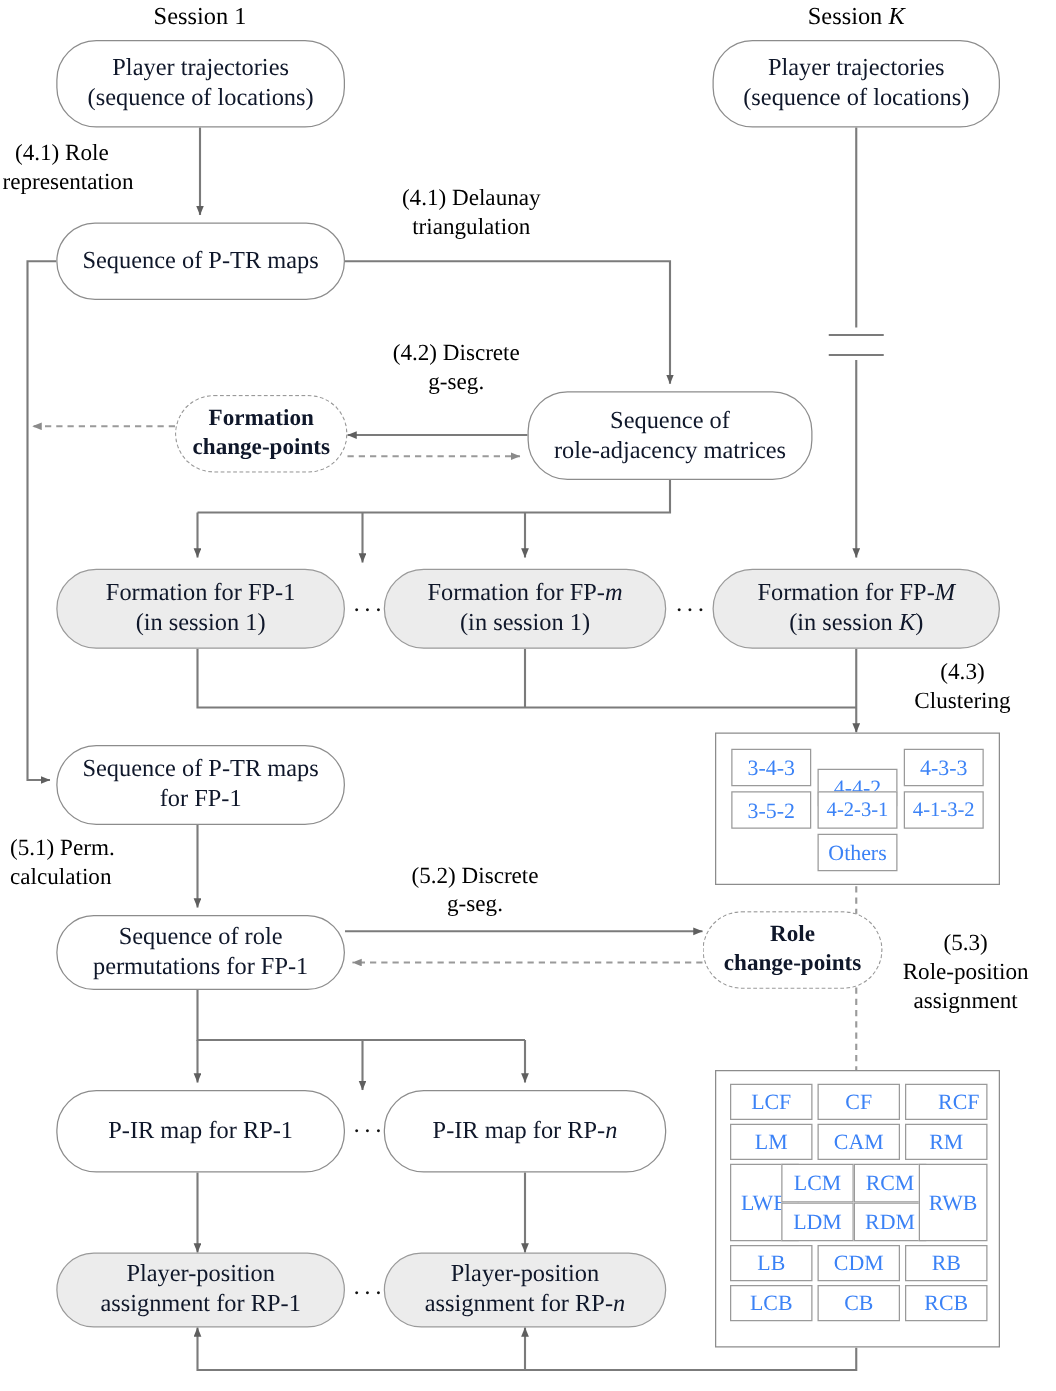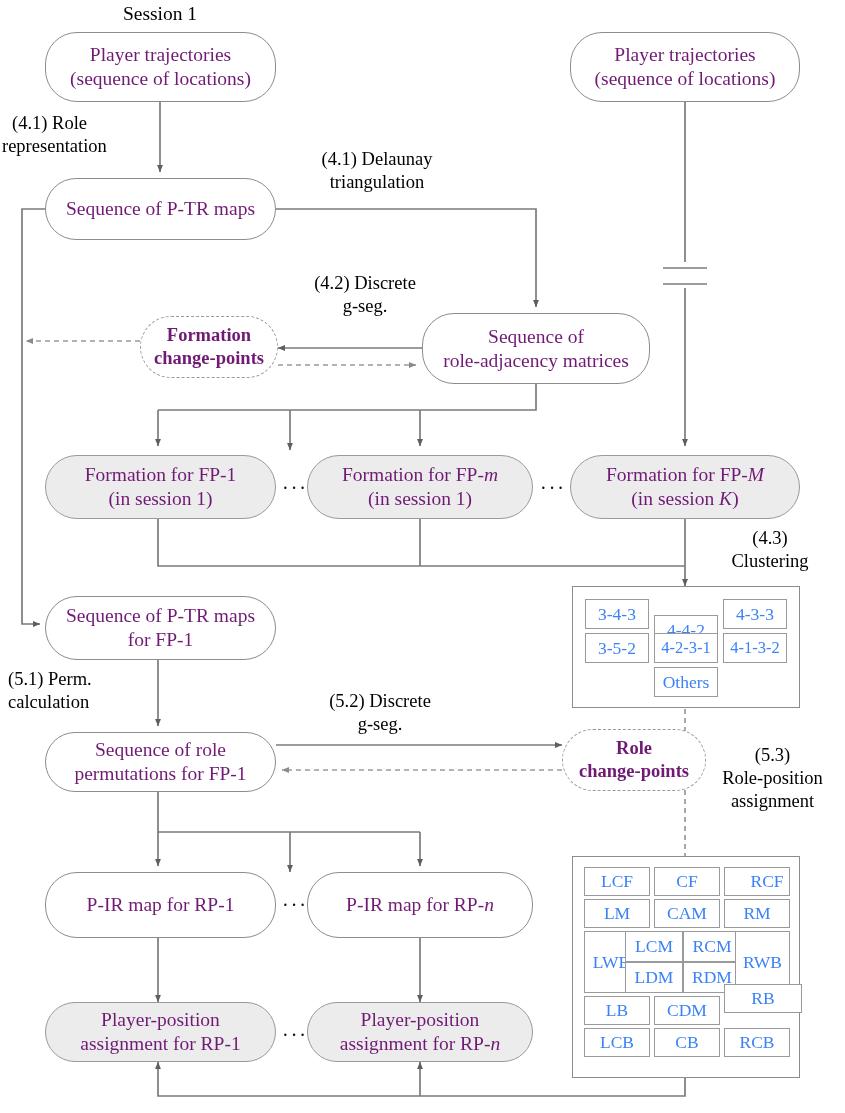--- a/index.html
+++ b/index.html
@@ -26,21 +26,21 @@
   }
   .node {
     position: absolute;
     box-sizing: border-box;
     display: flex;
     flex-direction: column;
     align-items: center;
     justify-content: center;
     text-align: right;
     line-height: 1.22;
-    color: #701a75;
+    color: #0f172a;
     border-radius: 32px;
   }
   .solidbox {
     border: 1.6px solid #8c8c8c;
     background: #ffffff;
   }
   .shadedbox {
     border: 1.6px solid #9a9a9a;
     background: #ececec;
   }
@@ -148,20 +148,23 @@
 
       <path d="M562,770 L282,770" marker-end="url(#ahd)"></path>
 
       <path d="M685,709 L685,856"></path>
     </g>
   </svg>
 
   <div class="plainlabel f20" style="left:45px; top:2px; width:230px;">
     <span>Session 1</span>
   </div>
+  <div class="plainlabel f20" style="left:570px; top:2px; width:230px;">
+    <span>Session </span><span class="ital">K</span>
+  </div>
 
   <div class="node solidbox f20" style="left:45px; top:32px; width:231px; height:70px;">
     <div>Player trajectories</div>
     <div>(sequence of locations)</div>
   </div>
 
   <div class="node solidbox f20" style="left:570px; top:32px; width:230px; height:70px;">
     <div>Player trajectories</div>
     <div>(sequence of locations)</div>
   </div>
@@ -306,20 +309,20 @@
 
     <div class="mini" style="left:11px; top:74px; width:55px; height:62px;">LWB</div>
     <div class="mini" style="left:52px; top:74px; width:58px; height:31px;">LCM</div>
     <div class="mini" style="left:110px; top:74px; width:58px; height:31px;">RCM</div>
     <div class="mini" style="left:52px; top:105px; width:58px; height:31px;">LDM</div>
     <div class="mini" style="left:110px; top:105px; width:58px; height:31px;">RDM</div>
     <div class="mini" style="left:162px; top:74px; width:55px; height:62px;">RWB</div>
 
     <div class="mini" style="left:11px; top:139px; width:66px; height:29px;">LB</div>
     <div class="mini" style="left:81px; top:139px; width:66px; height:29px;">CDM</div>
-    <div class="mini" style="left:151px; top:127px; width:78px; height:29px;">RB</div>
+    <div class="mini" style="left:151px; top:139px; width:66px; height:29px;">RB</div>
 
     <div class="mini" style="left:11px; top:171px; width:66px; height:29px;">LCB</div>
     <div class="mini" style="left:81px; top:171px; width:66px; height:29px;">CB</div>
     <div class="mini" style="left:151px; top:171px; width:66px; height:29px;">RCB</div>
   </div>
 
 </div>
 
 </body></html>

